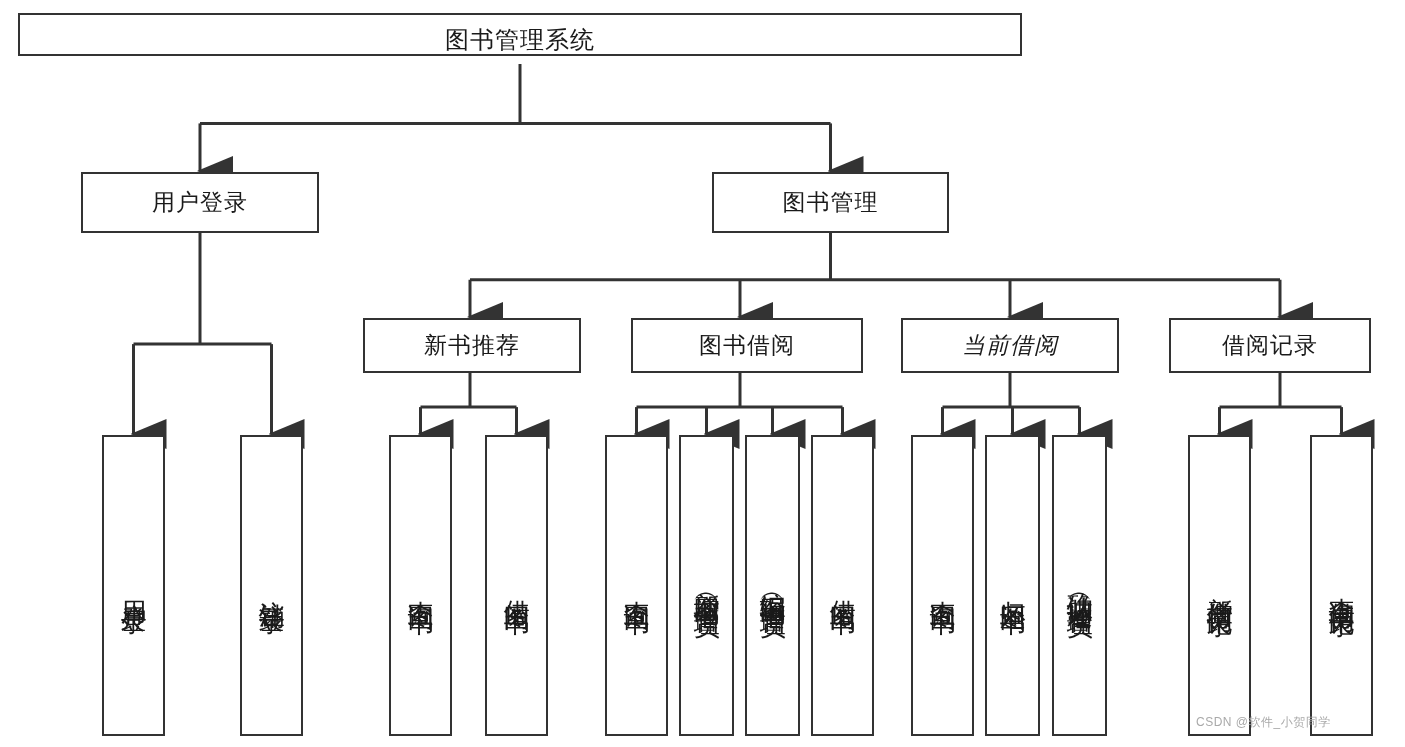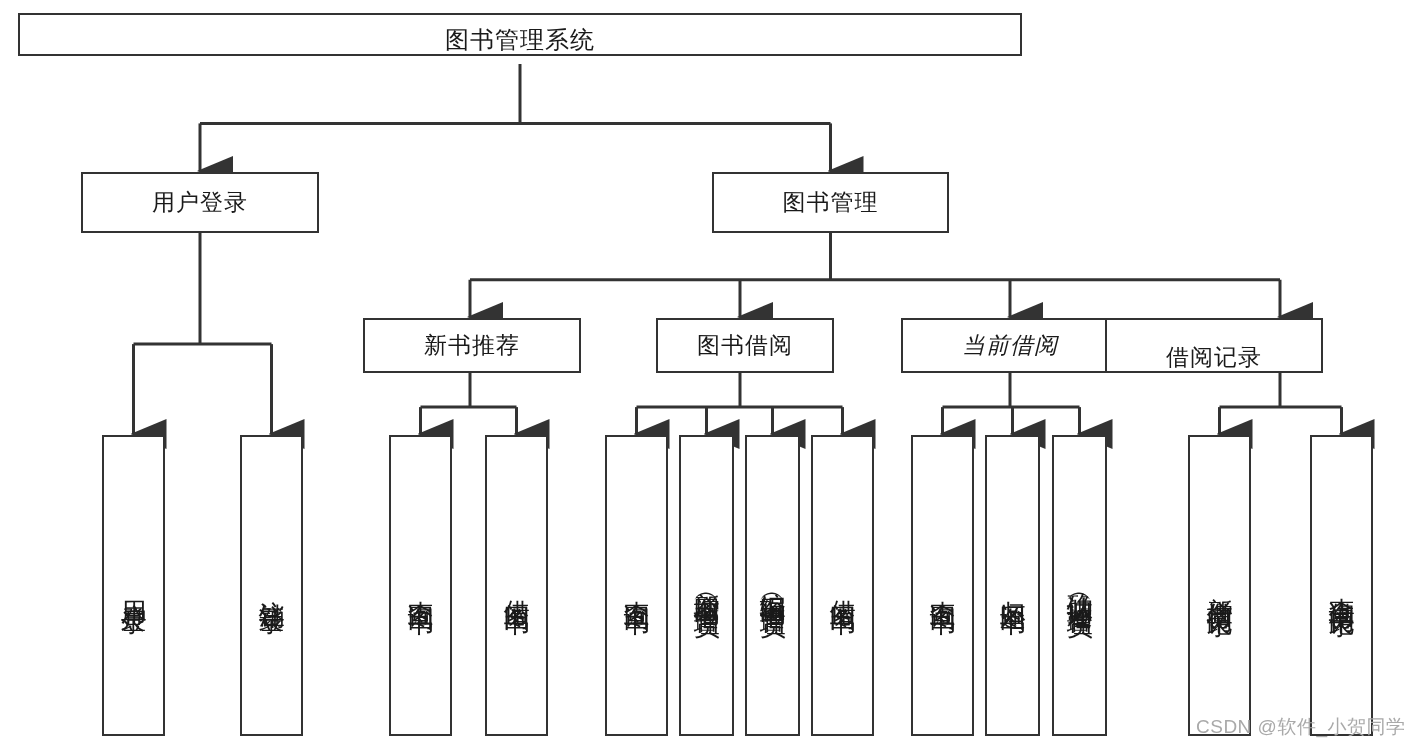--- a/index.html
+++ b/index.html
@@ -59,21 +59,21 @@
   .node.vert .label {
     writing-mode: vertical-rl;
     text-orientation: upright;
     font-size: 26px;
     letter-spacing: 3px;
     line-height: 1.05;
     max-height: 100%;
   }
   .watermark {
     position: absolute;
-    font-size: 19px;
+    font-size: 12px;
     color: #a9a9a9;
     white-space: nowrap;
     letter-spacing: 0.5px;
     user-select: none;
   }
 </style>
 </head>
 <body>
 
 <div id="canvas">
@@ -127,27 +127,27 @@
       </div>
       <div class="node horiz" style="left: 81px; top: 172px; width: 238px; height: 61px;">
         <span class="label">用户登录</span>
       </div>
       <div class="node horiz" style="left: 712px; top: 172px; width: 237px; height: 61px;">
         <span class="label">图书管理</span>
       </div>
       <div class="node horiz" style="left: 363px; top: 318px; width: 218px; height: 55px;">
         <span class="label">新书推荐</span>
       </div>
-      <div class="node horiz" style="left: 656px; top: 318px; width: 178px; height: 55px;">
+      <div class="node horiz" style="left: 631px; top: 318px; width: 232px; height: 55px;">
         <span class="label">图书借阅</span>
       </div>
       <div class="node horiz" style="left: 901px; top: 318px; width: 218px; height: 55px; font-style: italic;">
         <span class="label">当前借阅</span>
       </div>
-      <div class="node horiz" style="left: 1105px; top: 318px; width: 218px; height: 55px; align-items: flex-end;">
+      <div class="node horiz" style="left: 1169px; top: 318px; width: 202px; height: 55px;">
         <span class="label">借阅记录</span>
       </div>
       <div class="node vert" style="left: 102px; top: 435px; width: 63px; height: 301px;">
         <span class="label">用户登录</span>
       </div>
       <div class="node vert" style="left: 240px; top: 435px; width: 63px; height: 301px;">
         <span class="label">注销登录</span>
       </div>
       <div class="node vert" style="left: 389px; top: 435px; width: 63px; height: 301px;">
         <span class="label">查询图书</span>

